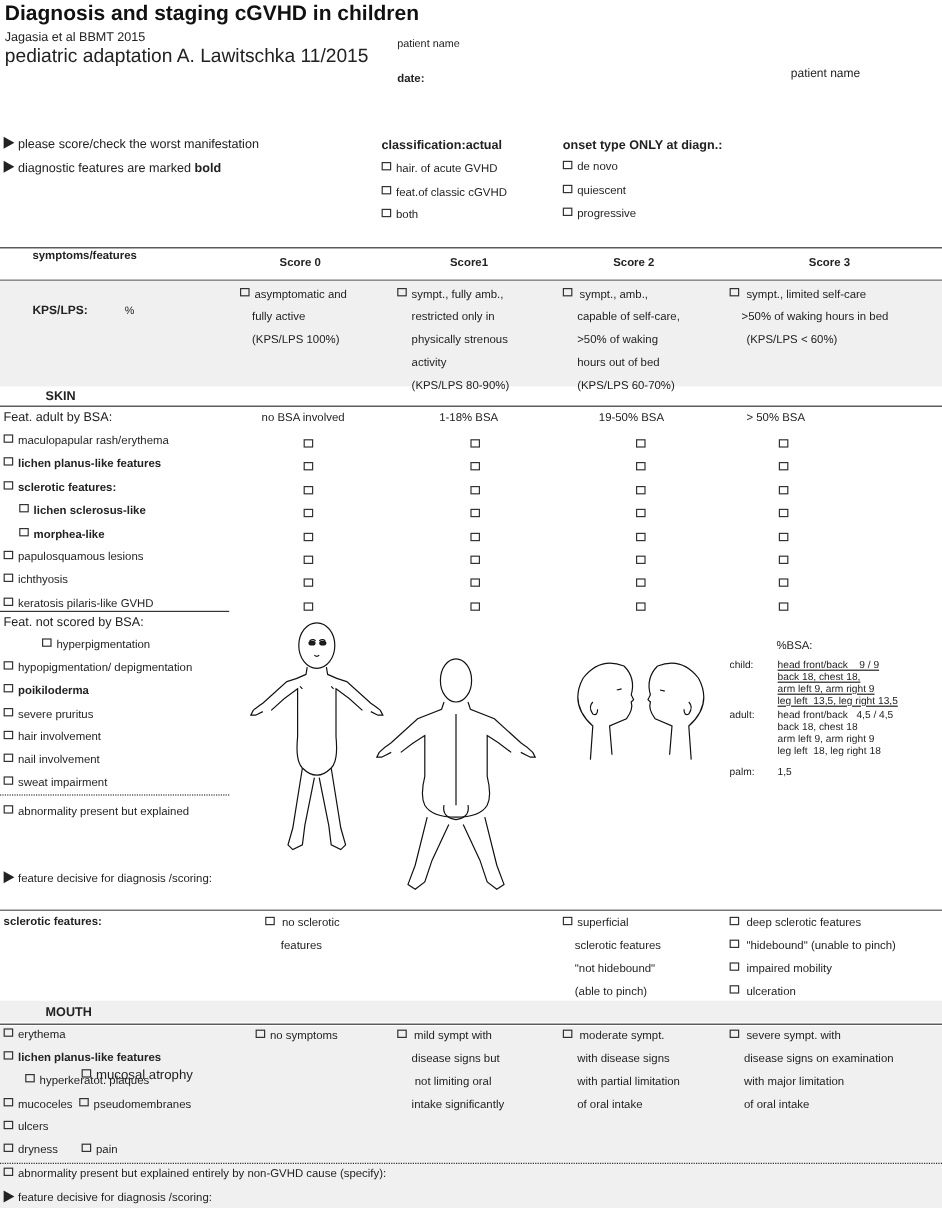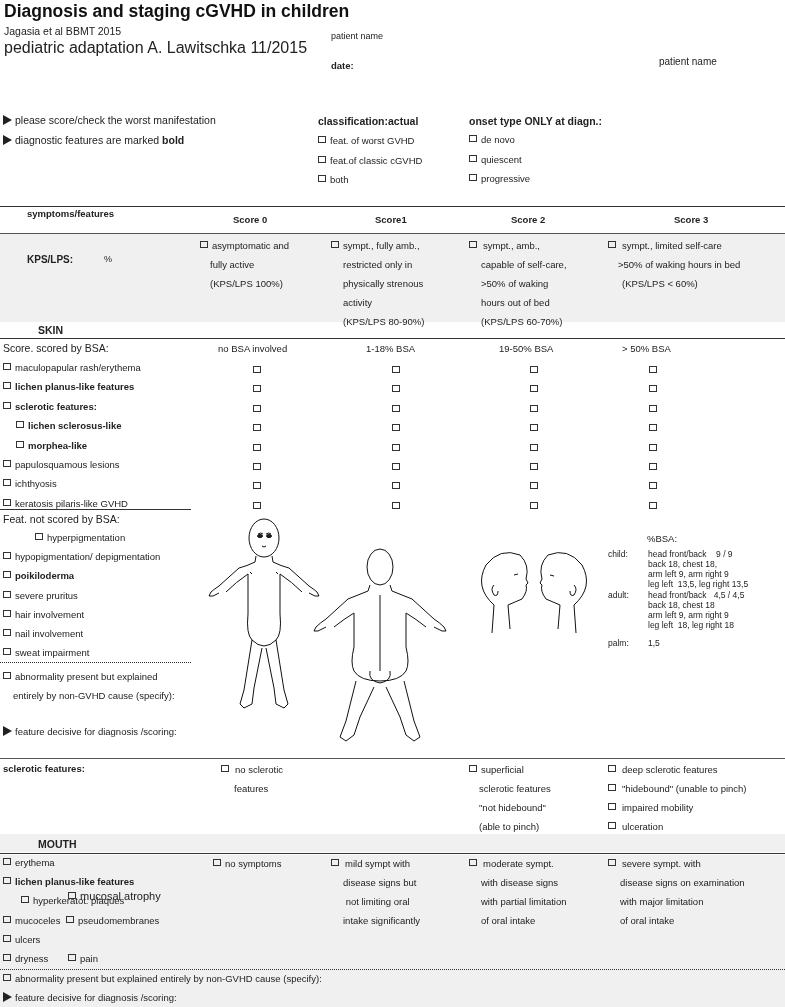--- a/index.html
+++ b/index.html
@@ -24,21 +24,21 @@
 <div class="abs" style="left:659px;top:56px;font-size:10px;">patient name</div>
 
 <div class="abs" style="left:3px;top:114px;font-size:10.5px;">
   <span class="tri"></span><span>please score/check the worst manifestation</span>
 </div>
 <div class="abs" style="left:3px;top:134px;font-size:10.5px;">
   <span class="tri"></span><span>diagnostic features are marked </span><b>bold</b>
 </div>
 
 <div class="abs b" style="left:318px;top:115px;font-size:10.5px;">classification:actual</div>
-<div class="abs" style="left:318px;top:135px;font-size:9.5px;"><span class="cb"></span><span>feat. of worst GVHD</span></div>
+<div class="abs" style="left:318px;top:135px;font-size:9.5px;"><span class="cb"></span><span>hair. of acute GVHD</span></div>
 <div class="abs" style="left:318px;top:155px;font-size:9.5px;"><span class="cb"></span><span>feat.of classic cGVHD</span></div>
 <div class="abs" style="left:318px;top:174px;font-size:9.5px;"><span class="cb"></span><span>both</span></div>
 
 <div class="abs b" style="left:469px;top:115px;font-size:10.5px;">onset type ONLY at diagn.:</div>
 <div class="abs" style="left:469px;top:134px;font-size:9.5px;"><span class="cb"></span><span>de  novo</span></div>
 <div class="abs" style="left:469px;top:154px;font-size:9.5px;"><span class="cb"></span><span>quiescent</span></div>
 <div class="abs" style="left:469px;top:173px;font-size:9.5px;"><span class="cb"></span><span>progressive</span></div>
 
 <div class="hline" style="top:206px;width:785px;border-top:1.5px solid #333;"></div>
 <div class="abs b" style="left:27px;top:208px;font-size:9.5px;">symptoms/features</div>
@@ -73,21 +73,21 @@
 </div>
 <div class="abs col-text" style="left:608px;top:236px;font-size:9.5px;">
   <div><span class="cb" style="margin-right:6px"></span><span>sympt., limited self-care</span></div>
   <div style="padding-left:10px">&gt;50% of waking hours in bed</div>
   <div style="padding-left:14px">(KPS/LPS &lt; 60%)</div>
 </div>
 
 <div class="abs b" style="left:38px;top:324px;font-size:10.5px;">SKIN</div>
 <div class="hline" style="top:338px;width:785px;border-top:1.5px solid #333;"></div>
 
-<div class="abs" style="left:3px;top:342px;font-size:10.5px;">Score. scored by BSA:</div>
+<div class="abs" style="left:3px;top:342px;font-size:10.5px;">Feat. adult by BSA:</div>
 <div class="abs" style="left:218px;top:343px;font-size:9.5px;">no BSA involved</div>
 <div class="abs" style="left:366px;top:343px;font-size:9.5px;">1-18% BSA</div>
 <div class="abs" style="left:499px;top:343px;font-size:9.5px;">19-50% BSA</div>
 <div class="abs" style="left:622px;top:343px;font-size:9.5px;">&gt; 50%  BSA</div>
 
 <div id="bsa-rows">
     <div class="abs" style="left: 3px; top: 362px; font-size: 9.5px;"><span class="cb"></span><span>maculopapular rash/erythema</span></div>
     <span class="abs cbc" style="left: 253px; top: 366px;"></span>
     <span class="abs cbc" style="left: 392px; top: 366px;"></span>
     <span class="abs cbc" style="left: 530px; top: 366px;"></span>
@@ -138,21 +138,20 @@
     <div class="abs b" style="left: 3px; top: 570.4px; font-size: 9.5px;"><span class="cb"></span><span>poikiloderma</span></div>
     <div class="abs" style="left: 3px; top: 589.6px; font-size: 9.5px;"><span class="cb"></span><span>severe pruritus</span></div>
     <div class="abs" style="left: 3px; top: 608.8px; font-size: 9.5px;"><span class="cb"></span><span>hair involvement</span></div>
     <div class="abs" style="left: 3px; top: 628px; font-size: 9.5px;"><span class="cb"></span><span>nail involvement</span></div>
     <div class="abs" style="left: 3px; top: 647.2px; font-size: 9.5px;"><span class="cb"></span><span>sweat impairment</span></div>
   </div>
 
 <div class="hline" style="top:662px;width:191px;border-top:1px dotted #333;"></div>
 <div class="abs" style="left:3px;top:667px;font-size:9.5px;line-height:19px;">
   <div><span class="cb"></span><span>abnormality present but explained</span></div>
-  <div style="padding-left:10px">entirely by non-GVHD cause (specify):</div>
 </div>
 <div class="abs" style="left:3px;top:726px;font-size:9.5px;">
   <span class="tri"></span><span>feature decisive for diagnosis /scoring:</span>
 </div>
 
 <svg class="abs" style="left:208px;top:512px" width="112" height="208" viewBox="0 0 112 208" fill="none" stroke="#111" stroke-width="1">
   <ellipse cx="56" cy="26" rx="15" ry="19"></ellipse>
   <path d="M50 22 q3 -2 5 0 M58 22 q3 -2 5 0"></path>
   <ellipse cx="52" cy="24" rx="2.5" ry="1.5" fill="#222"></ellipse>
     <ellipse cx="61" cy="24" rx="2.5" ry="1.5" fill="#222"></ellipse>
@@ -182,21 +181,21 @@
   <path d="M16 40 q-4 4 0 10 q4 2 4 -4"></path>
   <path d="M36 30 l4 -1"></path>
   <path d="M70 10 q20 -8 34 10 q12 22 -8 40 l2 28"></path>
   <path d="M70 10 q-10 10 -6 24 l-2 4 2 2 q-2 6 4 14 l14 6 l-2 24"></path>
   <path d="M96 40 q4 4 0 10 q-4 2 -4 -4"></path>
   <path d="M72 30 l4 1"></path>
 </svg>
 
 <div class="abs" style="left:647px;top:533px;font-size:9.5px;">%BSA:</div>
 <div class="abs" style="left:608px;top:549px;font-size:8.5px;">child:</div>
-<div class="abs" style="left:648px;top:549px;font-size:8.5px;line-height:10px;">
+<div class="abs" style="left:648px;top:549px;font-size:8.5px;line-height:10px;text-decoration:underline;">
   <div style="white-space:pre">head front/back    9 / 9</div>
   <div>back 18, chest 18,</div>
   <div>arm left 9, arm right 9</div>
   <div style="white-space:pre">leg left  13,5, leg right 13,5</div>
 </div>
 <div class="abs" style="left:608px;top:590px;font-size:8.5px;">adult:</div>
 <div class="abs" style="left:648px;top:590px;font-size:8.5px;line-height:10px;">
   <div style="white-space:pre">head front/back   4,5 / 4,5</div>
   <div>back 18, chest 18</div>
   <div>arm left 9, arm right 9</div>

